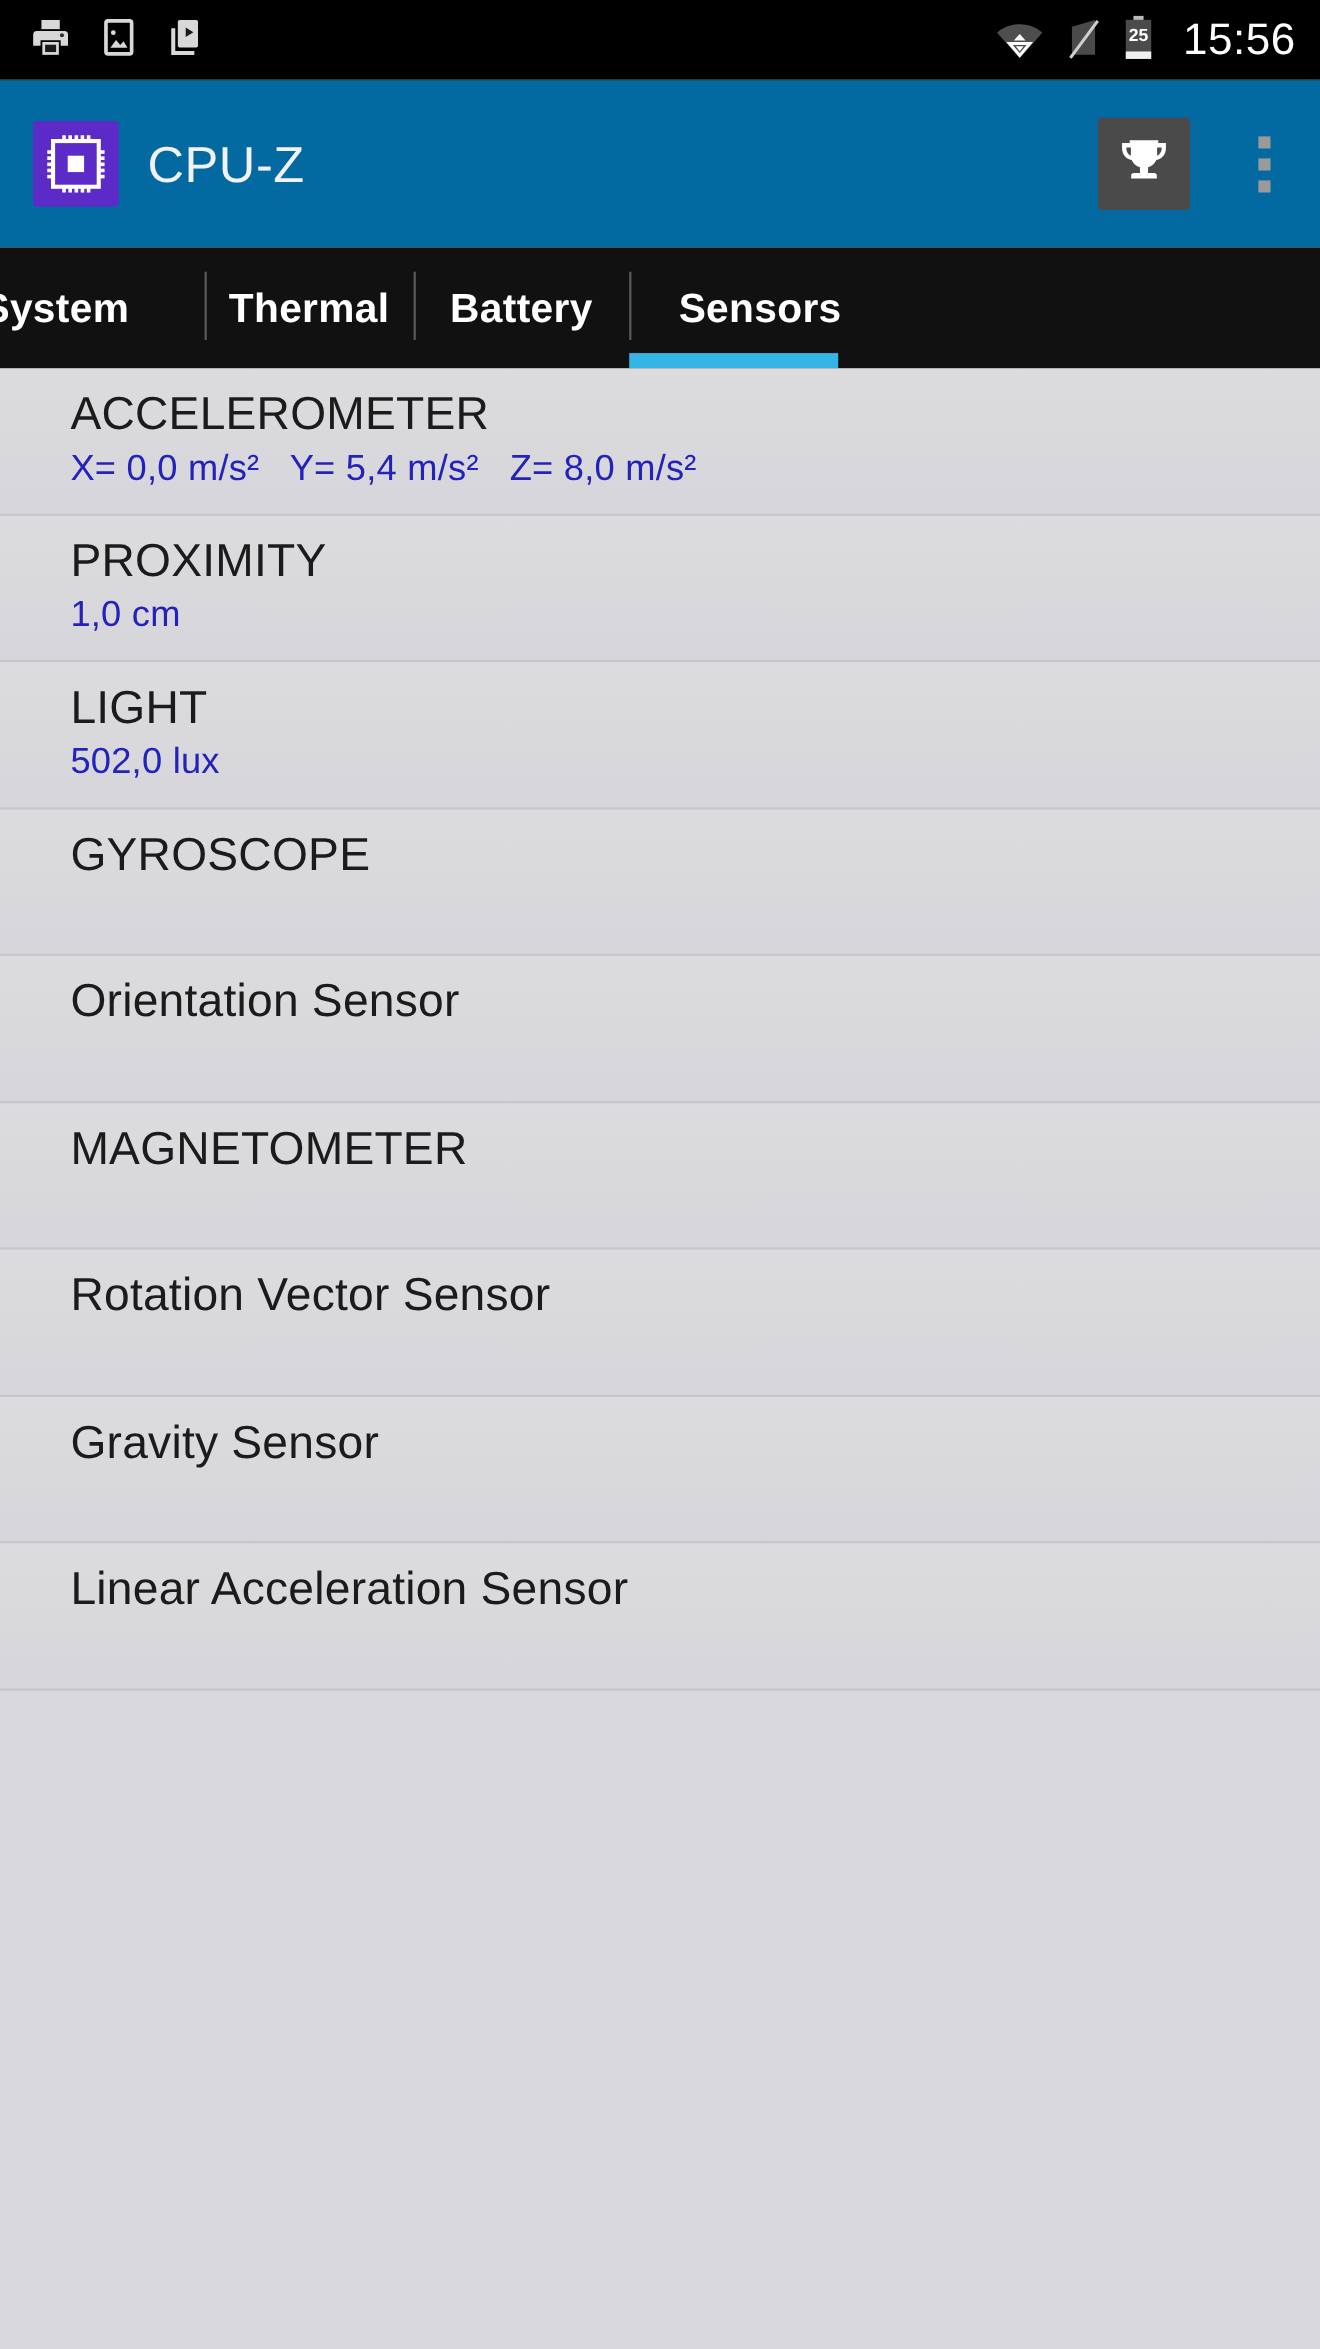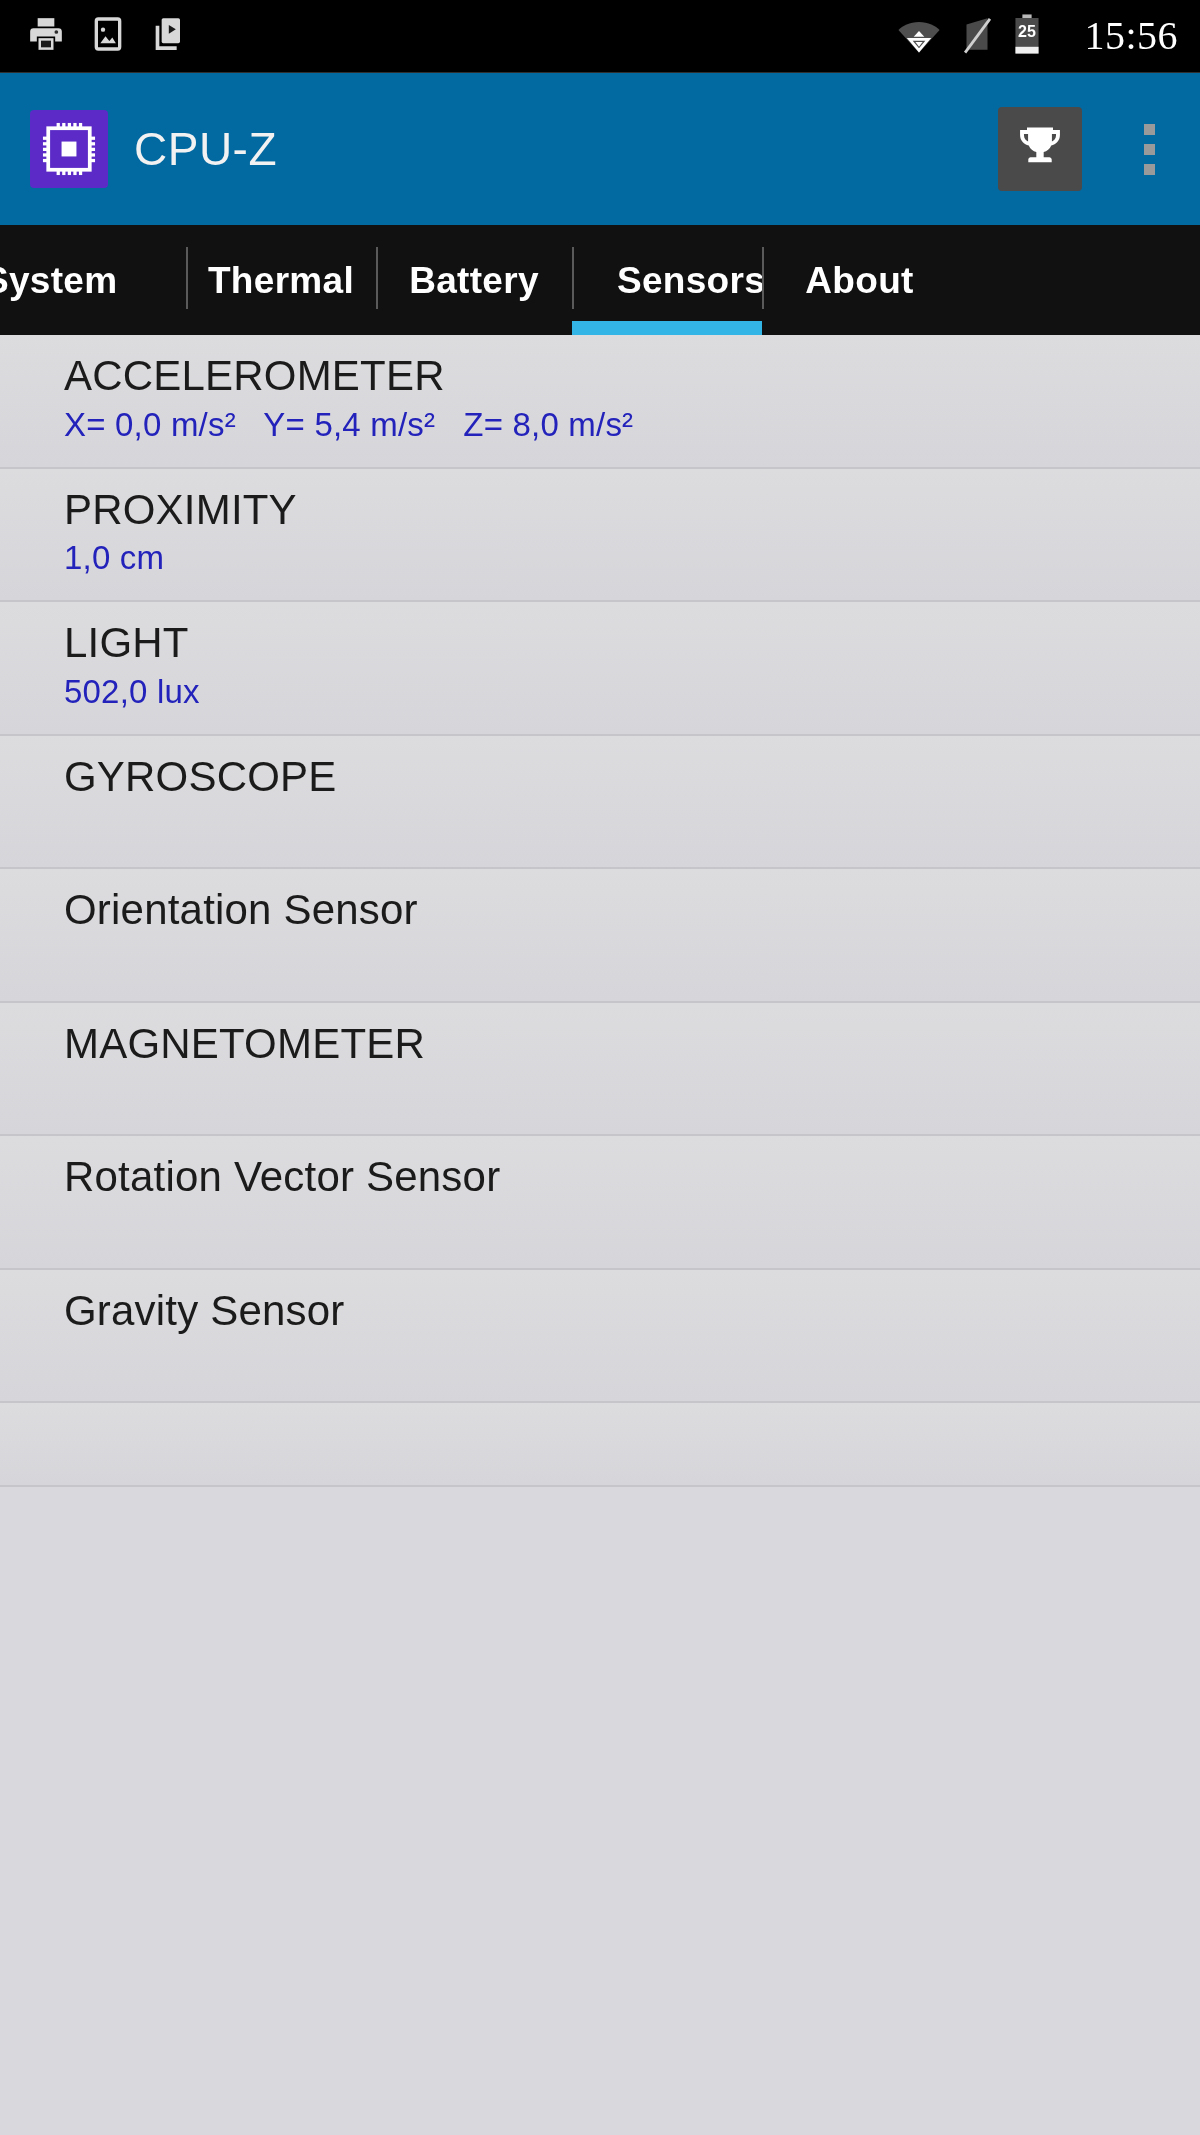--- a/index.html
+++ b/index.html
@@ -43,22 +43,22 @@
     display: flex;
     align-items: center;
     gap: 18px;
   }
   .sicon { display: block; }
   .status-time {
     color: #ffffff;
     font-size: 40px;
     letter-spacing: 0.5px;
     line-height: 1;
-    margin-left: 23px;
-    font-family: Liberation Serif, serif;
+    margin-left: 6px;
+    font-family: Liberation Sans, sans-serif;
   }
 
   
   .appbar {
     height: 153px;
     background: #0369a1;
     display: flex;
     align-items: center;
     padding: 0 18px 0 30px;
     box-sizing: border-box;
@@ -318,23 +318,20 @@
     <div class="tab tab-w-thermal">
       <span class="tab-label">Thermal</span>
     </div>
     <div class="tab tab-w-battery">
       <span class="tab-label">Battery</span>
     </div>
     <div class="tab tab-w-sensors active">
       <span class="tab-label">Sensors</span>
       <span class="tab-underline"></span>
     </div>
-    <div class="tab tab-w-about">
-      <span class="tab-label">About</span>
-    </div>
   </div>
 
   <div class="content">
 
     <div class="sensor-row">
       <div class="sensor-name">ACCELEROMETER</div>
       <div class="sensor-value">X= 0,0 m/s²   Y= 5,4 m/s²   Z= 8,0 m/s²</div>
     </div>
 
     <div class="sensor-row">
@@ -366,19 +363,20 @@
       <div class="sensor-name">Rotation Vector Sensor</div>
       <div class="sensor-value empty"></div>
     </div>
 
     <div class="sensor-row">
       <div class="sensor-name">Gravity Sensor</div>
       <div class="sensor-value empty"></div>
     </div>
 
     <div class="sensor-row">
+      <div class="sensor-name">Linear Acceleration Sensor</div>
       <div class="sensor-value empty"></div>
     </div>
 
     <div class="list-tail"></div>
   </div>
 
 </div>
 
 </body></html>

